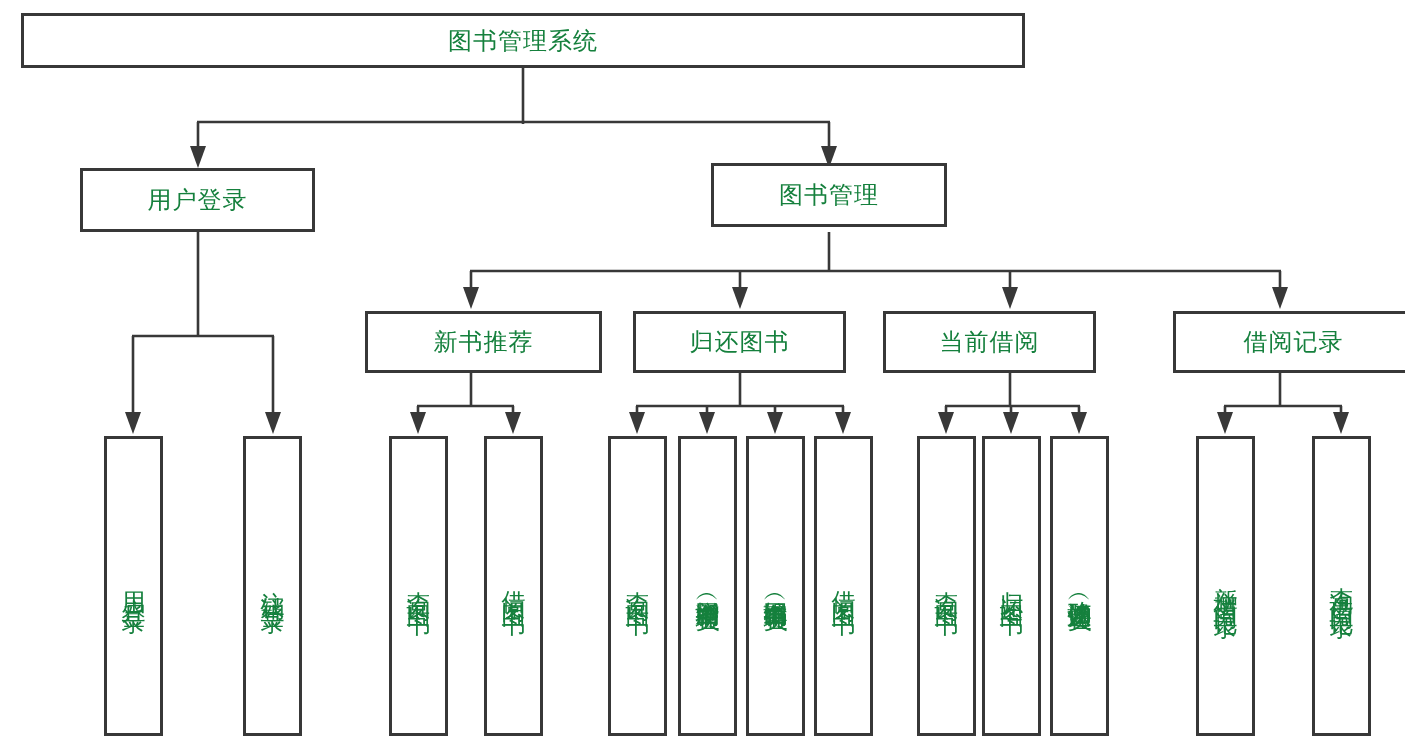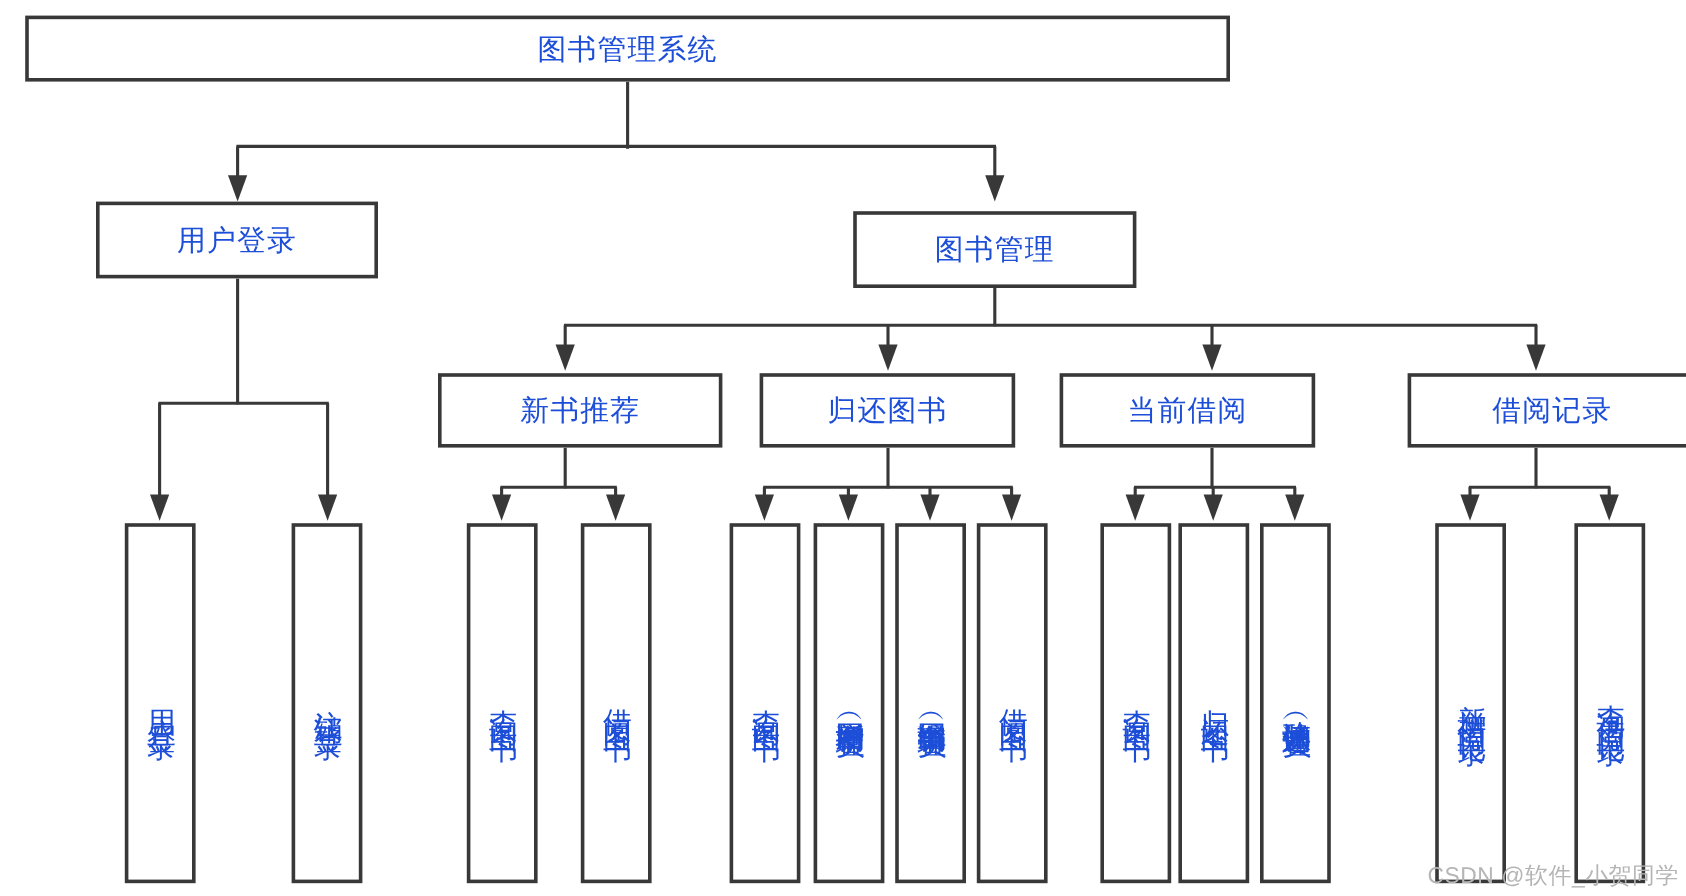--- a/index.html
+++ b/index.html
@@ -21,21 +21,21 @@
     top: 0;
     width: 1405px;
     height: 747px;
     pointer-events: none;
   }
   .node {
     position: absolute;
     box-sizing: border-box;
     background: #ffffff;
     border: 3px solid #383838;
-    color: #1d4ed8;
+    color: #15803d;
     display: flex;
     align-items: center;
     justify-content: center;
     z-index: 2;
   }
   .hbox span {
     font-size: 24px;
     letter-spacing: 1px;
     white-space: nowrap;
   }
@@ -124,21 +124,21 @@
       <polygon points="1333,412 1349,412 1341,434" fill="#383838"></polygon>
     </svg>
 
   <div class="node hbox" style="left:21px;top:13px;width:1004px;height:55px">
     <span>图书管理系统</span>
   </div>
 
   <div class="node hbox" style="left:80px;top:168px;width:235px;height:64px">
     <span>用户登录</span>
   </div>
-  <div class="node hbox" style="left:711px;top:176px;width:236px;height:64px">
+  <div class="node hbox" style="left:711px;top:163px;width:236px;height:64px">
     <span>图书管理</span>
   </div>
 
   <div class="node hbox" style="left:365px;top:311px;width:237px;height:62px">
     <span>新书推荐</span>
   </div>
   <div class="node hbox" style="left:633px;top:311px;width:213px;height:62px">
     <span>归还图书</span>
   </div>
   <div class="node hbox" style="left:883px;top:311px;width:213px;height:62px">
@@ -185,14 +185,13 @@
     <span>确认归还（管理员）</span>
   </div>
 
   <div class="node vbox med" style="left:1196px;top:436px;width:59px;height:300px">
     <span>新增借阅记录</span>
   </div>
   <div class="node vbox med" style="left:1312px;top:436px;width:59px;height:300px">
     <span>查询借阅记录</span>
   </div>
 
-  <div id="watermark">CSDN @软件_小贺同学</div>
 </div>
 
 </body></html>

